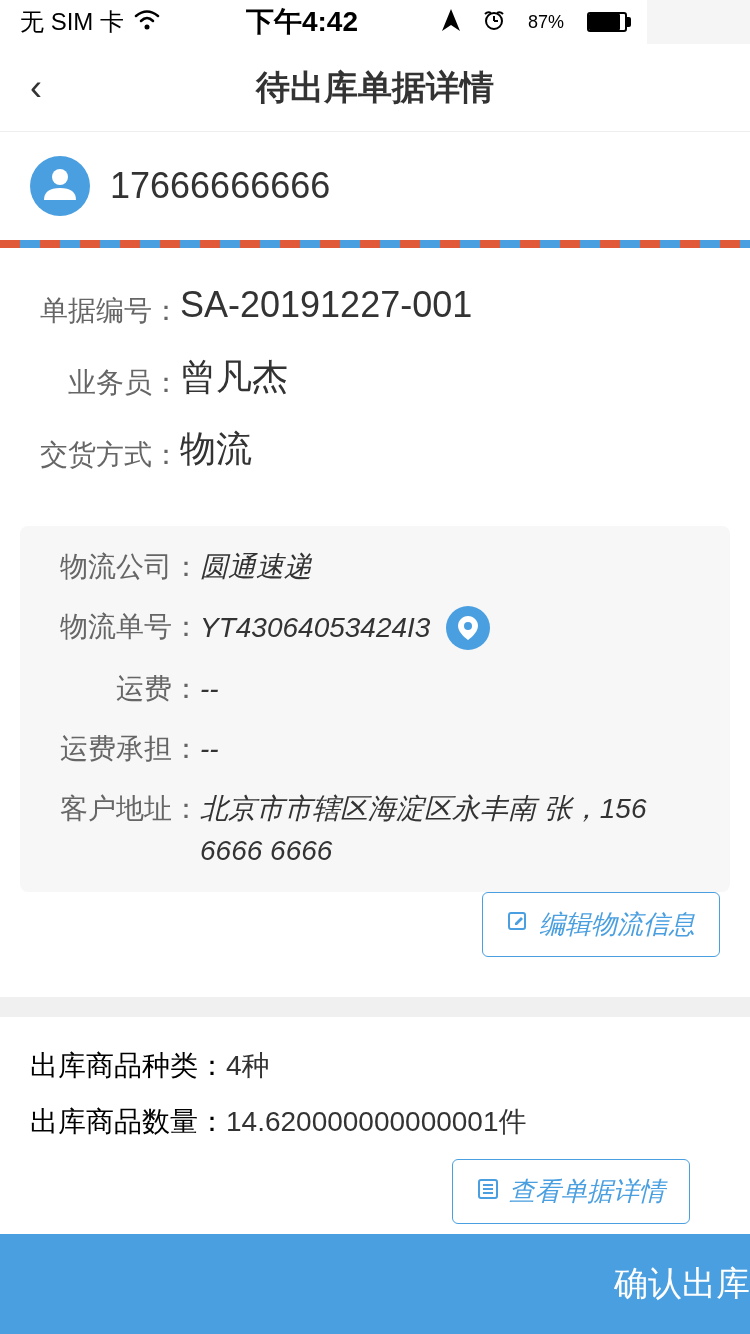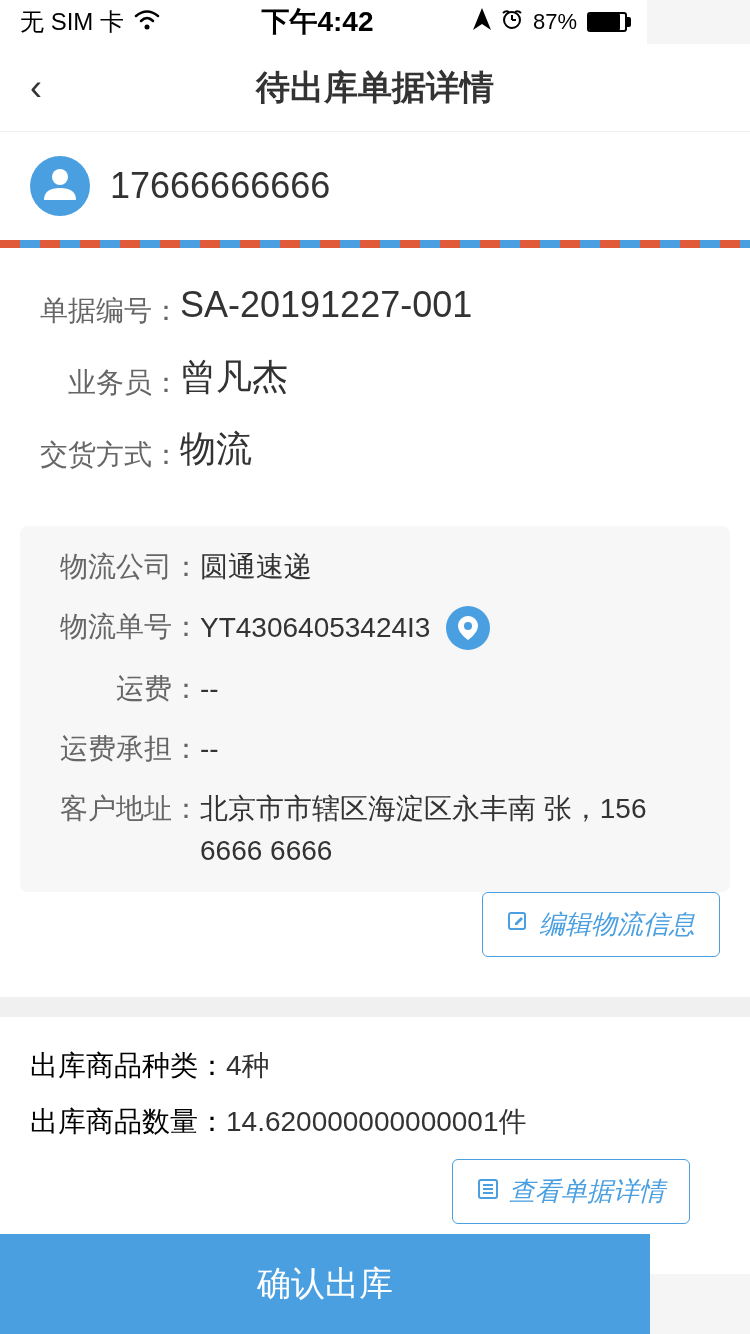--- a/index.html
+++ b/index.html
@@ -31,22 +31,22 @@
       align-items: center;
       gap: 8px;
     }
     .status-center {
       font-weight: 600;
       font-size: 28px;
     }
     .status-right {
       display: flex;
       align-items: center;
-      gap: 10px;
-      font-size: 22px;
+      gap: 23px;
+      font-size: 18px;
     }
     .battery-icon {
       width: 40px;
       height: 20px;
       border: 2px solid #000;
       border-radius: 3px;
       position: relative;
       display: inline-flex;
       align-items: center;
     }
@@ -180,20 +180,21 @@
       text-align: right;
       white-space: nowrap;
     }
     .logistics-value {
       color: #333;
       font-size: 28px;
       flex: 1;
       display: flex;
       align-items: center;
       gap: 16px;
+      font-style: italic;
     }
     .location-icon-btn {
       width: 44px;
       height: 44px;
       background: #4a9fe0;
       border-radius: 50%;
       display: flex;
       align-items: center;
       justify-content: center;
       cursor: pointer;
@@ -246,26 +247,26 @@
     .bottom-spacer {
       height: 160px;
       background: #f5f5f5;
     }
 
     
     .confirm-btn {
       position: fixed;
       bottom: 0;
       left: 0;
-      width: 650px;
+      width: 750px;
       height: 100px;
       background: #4a9fe0;
       display: flex;
       align-items: center;
-      justify-content: center;
+      justify-content: flex-end;
       cursor: pointer;
     }
     .confirm-btn-text {
       color: #fff;
       font-size: 34px;
       font-weight: 500;
     }
 
     
     .section-bg {

